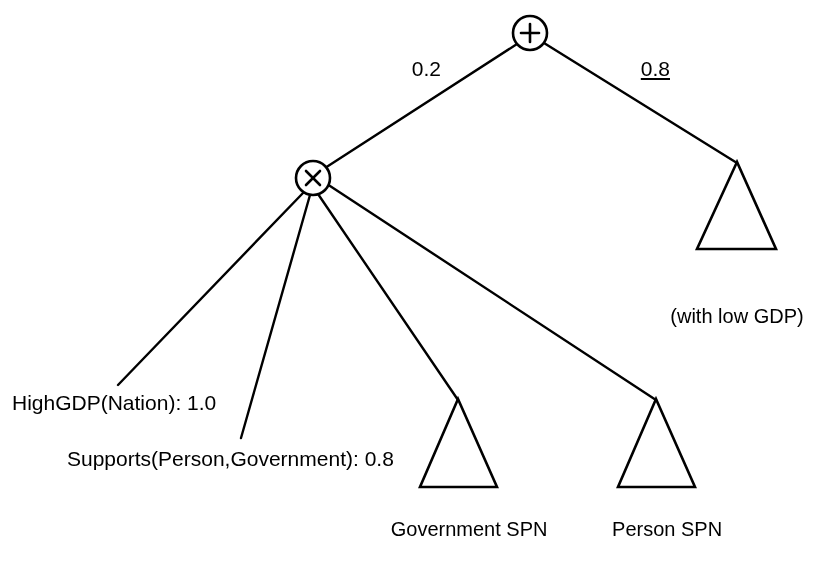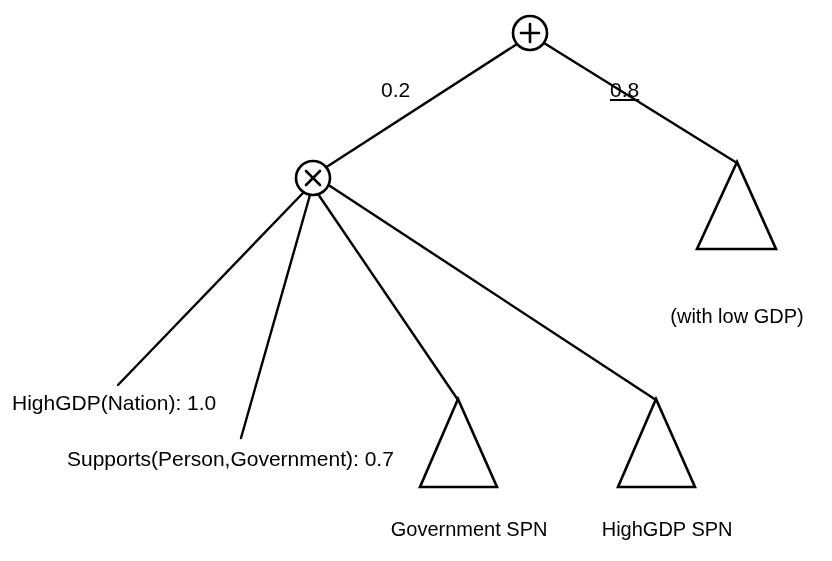--- a/index.html
+++ b/index.html
@@ -49,22 +49,21 @@
   }
   .txt {
     position: absolute;
     color: #000000;
     font-family: "Liberation Sans", sans-serif;
     white-space: pre;
     line-height: 1.28;
   }
   .edge-weight {
     font-size: 21px;
-    text-align: left;
-    margin-top: 21px;
+    text-align: right;
   }
   .leaf-text {
     font-size: 21px;
   }
   .spn-label {
     font-size: 20px;
     text-align: center;
   }
   .spn-label .line2 {
     display: block;
@@ -99,29 +98,29 @@
     <line class="node-glyph" x1="306" y1="171" x2="320" y2="185"></line>
     <line class="node-glyph" x1="320" y1="171" x2="306" y2="185"></line>
   </svg>
 
   <div class="txt edge-weight" style="left:381px; top:56px; width:60px;">0.2</div>
 
   <div class="txt edge-weight" style="left:610px; top:56px; width:60px;text-decoration:underline;">0.8</div>
 
   <div class="txt leaf-text" style="left:12px; top:390px;">HighGDP(Nation): 1.0</div>
 
-  <div class="txt leaf-text" style="left:67px; top:446px;">Supports(Person,Government): 0.7</div>
+  <div class="txt leaf-text" style="left:67px; top:446px;">Supports(Person,Government): 0.8</div>
 
   <div class="txt spn-label" style="left:617px; top:253px; width:240px;">
     <span class="line2">(with low GDP)</span>
   </div>
 
   <div class="txt spn-label" style="left:338px; top:491px; width:240px;">
     <span>Government SPN</span>
     
   </div>
 
   <div class="txt spn-label" style="left:536px; top:491px; width:240px;">
-    <span>HighGDP SPN</span>
+    <span>Person SPN</span>
     
   </div>
 
 </div>
 
 </body></html>

